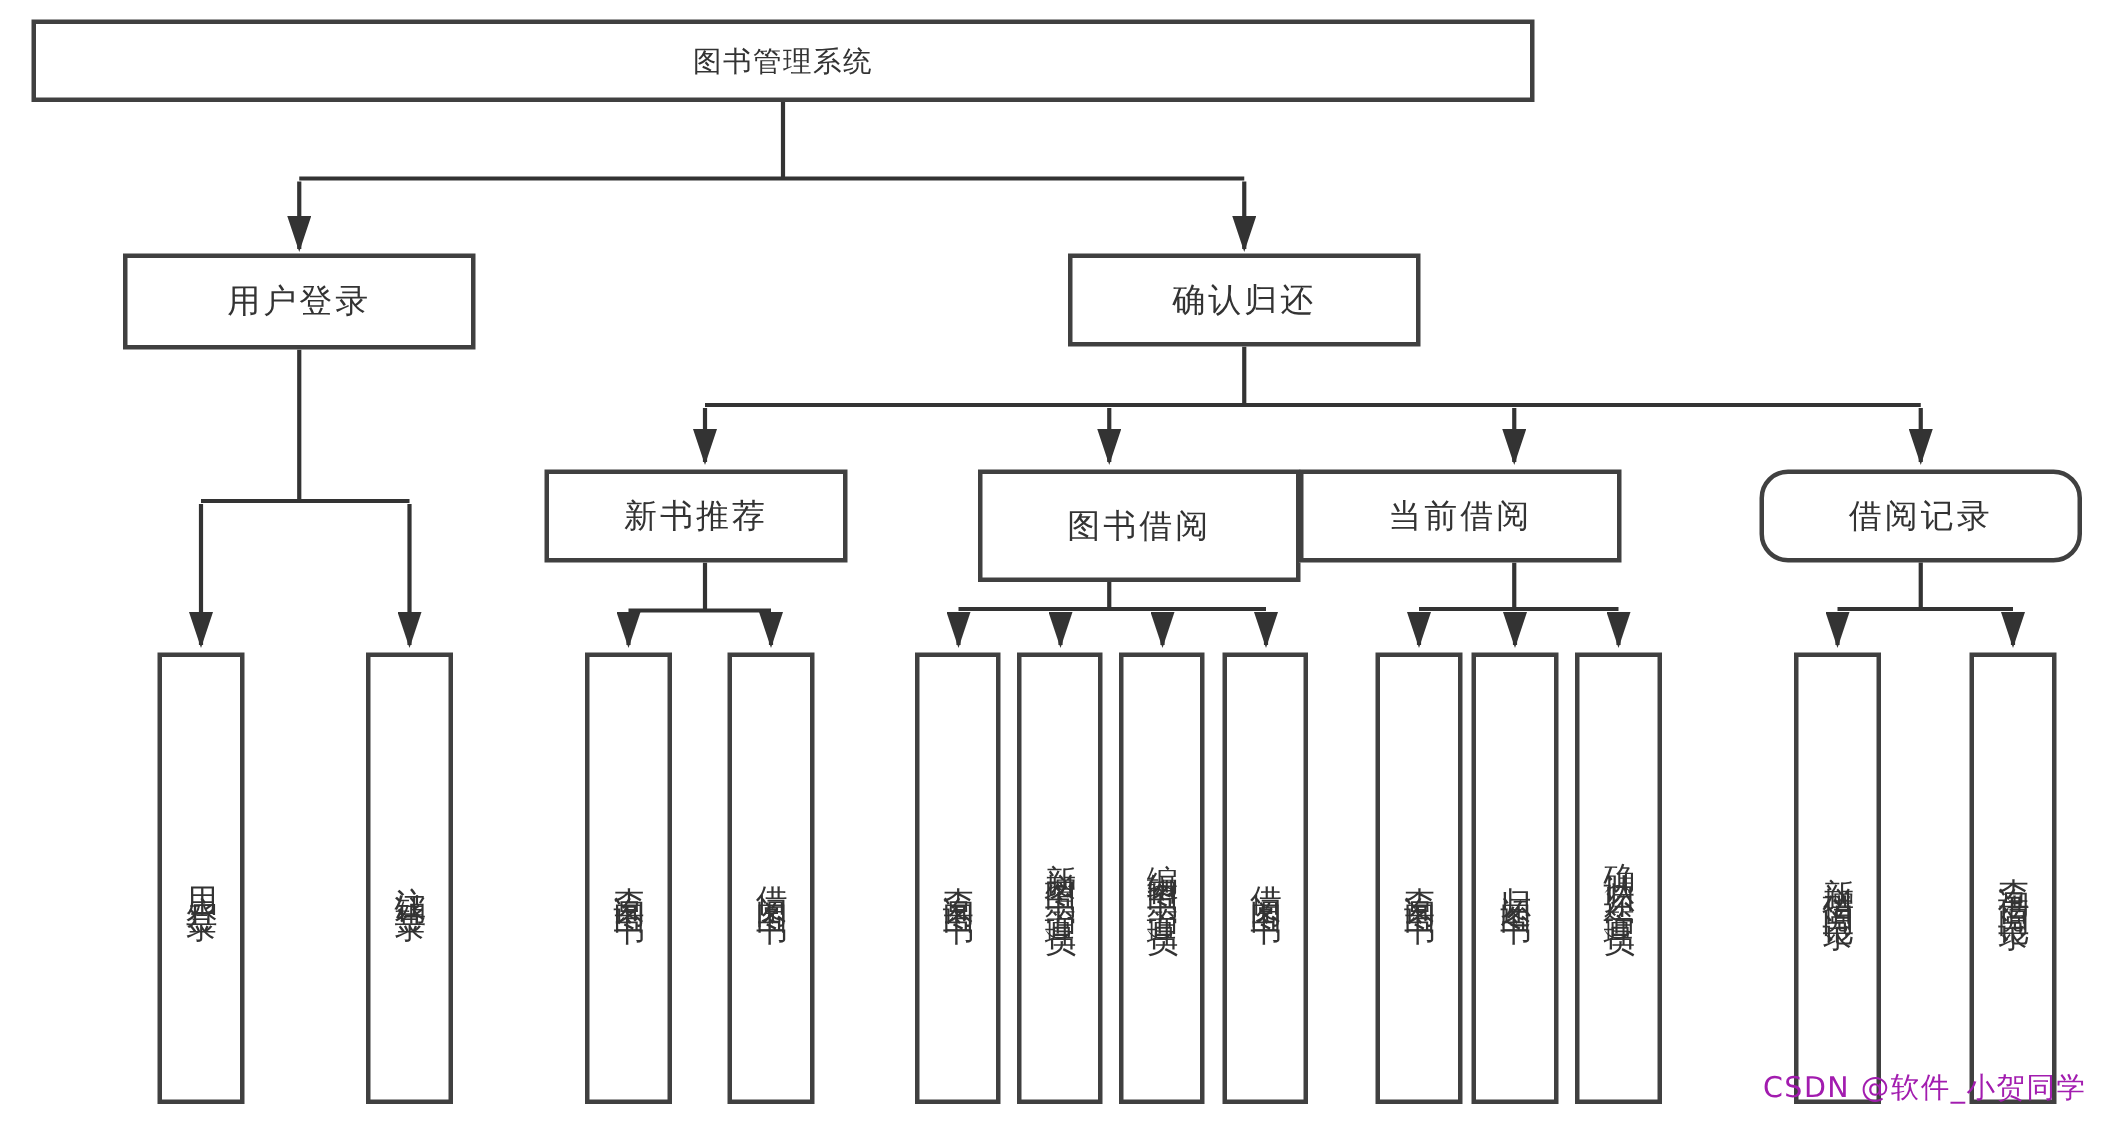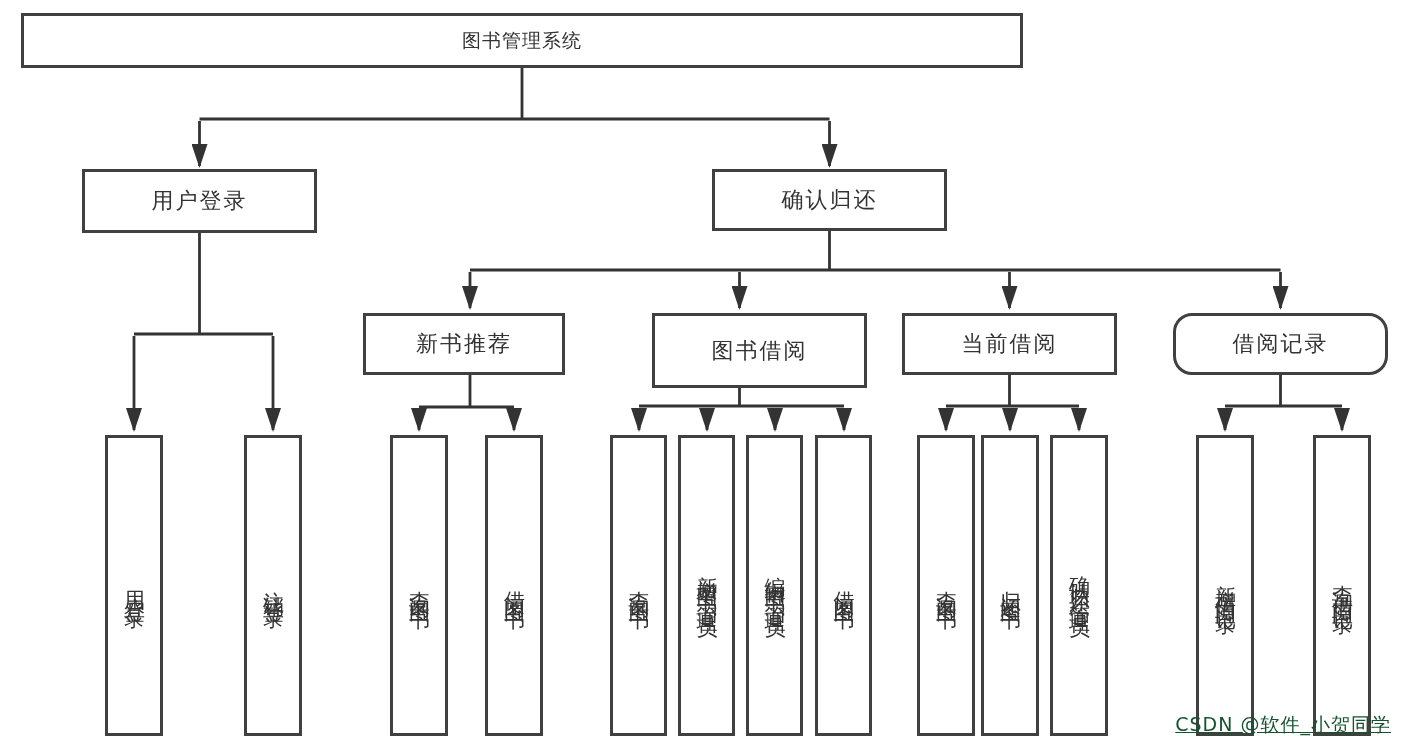--- a/index.html
+++ b/index.html
@@ -37,24 +37,23 @@
     text-orientation: mixed;
     font-size: 21px;
     letter-spacing: 6px;
     line-height: 1;
   }
   .watermark {
     position: absolute;
     right: 14px;
     top: 712px;
     font-size: 19px;
-    color: #14532d;
+    color: #a21caf;
     letter-spacing: 1px;
     white-space: nowrap;
-    text-decoration: underline;
   }
 </style>
 </head>
 <body>
 
 <div class="canvas">
 
   <svg class="wires" width="1405" height="747" viewBox="0 0 1405 747">
     <defs>
       <marker id="arrowhead" markerUnits="userSpaceOnUse" markerWidth="24" markerHeight="16" viewBox="0 0 24 16" refX="22" refY="8" orient="auto">
@@ -107,21 +106,21 @@
   <div class="box h" style="left:712px; top:169px; width:235px; height:62px;">
     <span>确认归还</span>
   </div>
 
   <div class="box h" style="left:363px; top:313px; width:202px; height:62px;">
     <span>新书推荐</span>
   </div>
   <div class="box h" style="left:632px; top:313px; width:215px; height:75px;margin-left:20px;">
     <span>图书借阅</span>
   </div>
-  <div class="box h" style="left:902px; top:313px; width:215px; height:62px;">
+  <div class="box h" style="left:866px; top:313px; width:215px; height:62px;">
     <span>当前借阅</span>
   </div>
   <div class="box h" style="left:1173px; top:313px; width:215px; height:62px;border-radius:19px;">
     <span>借阅记录</span>
   </div>
 
   <div class="box v" style="left:105px; top:435px; width:58px; height:301px;">
     <span>用户登录</span>
   </div>
   <div class="box v" style="left:244px; top:435px; width:58px; height:301px;">

